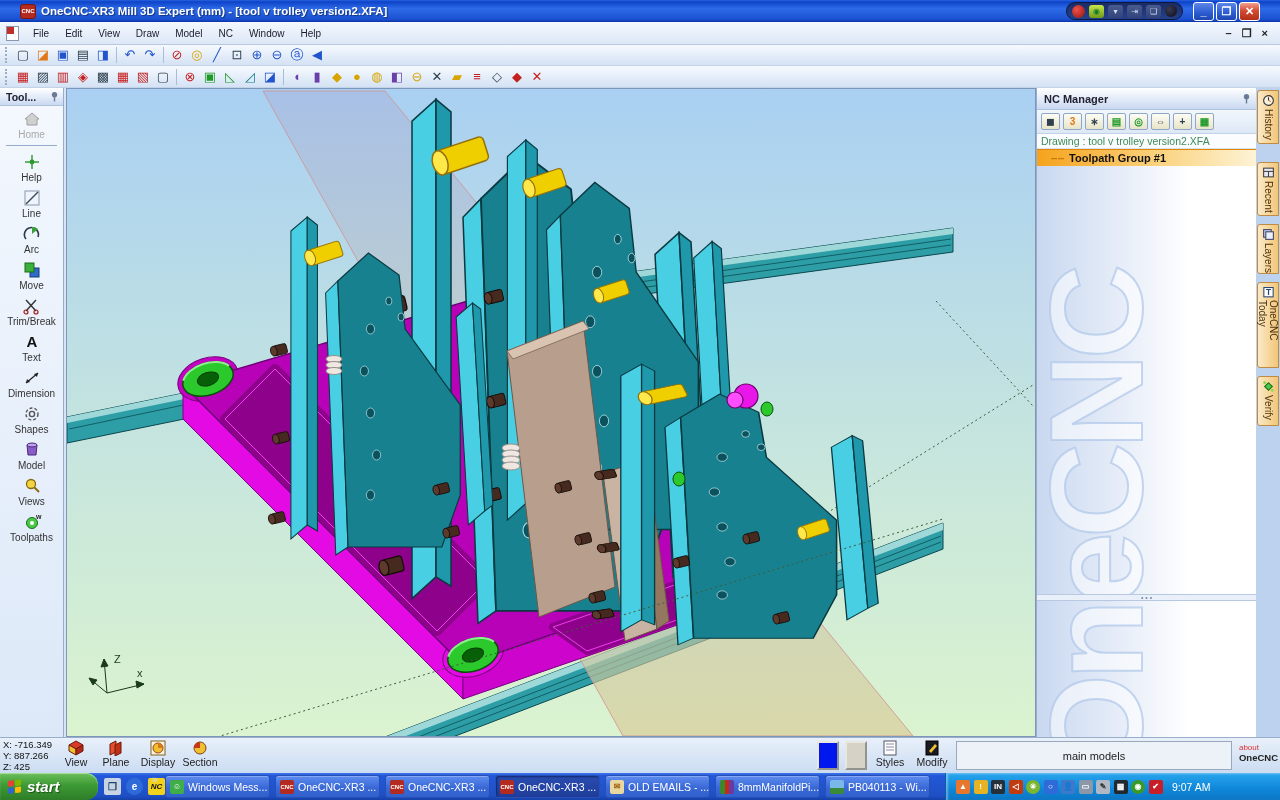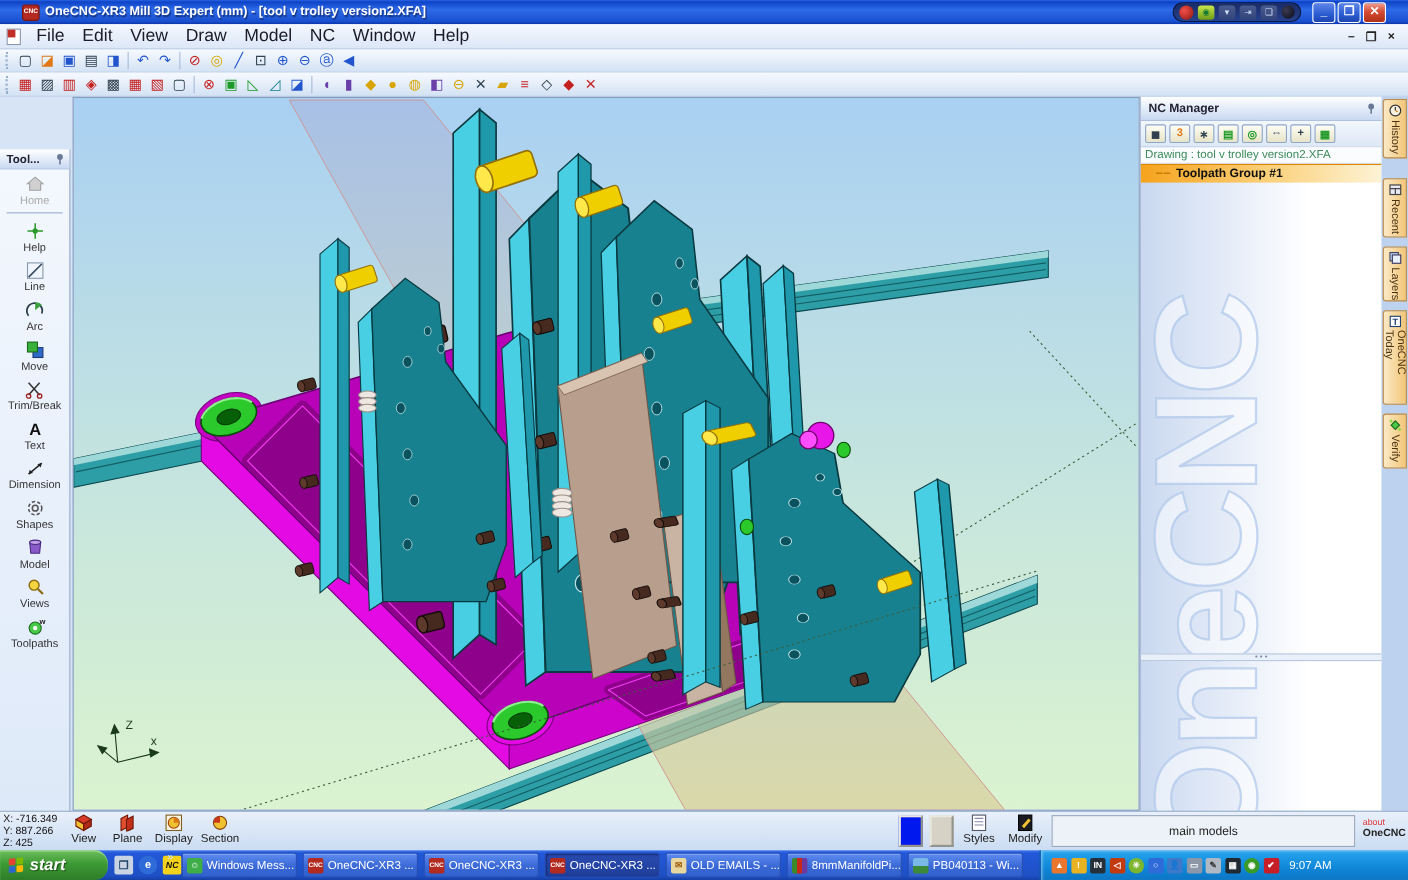--- a/index.html
+++ b/index.html
@@ -25,41 +25,41 @@
     color:#fff; font-size:11px; line-height:16px; text-align:center; margin-left:2px;
     background:linear-gradient(#5E86E8,#2B5BD0 60%,#1E46B0); font-weight:bold;}
   .win-close { background:linear-gradient(#F0A090,#D44B32 45%,#B03018); }
 
   
   .menubar { position:absolute; left:0; top:22px; width:1280px; height:23px;
     background:linear-gradient(#F4F8FE,#DCE7F6); border-bottom:1px solid #B8C8E0;
     display:flex; align-items:center; padding:0 4px; }
   .mdi-icon { width:13px; height:15px; background:#fff; border:1px solid #8898B0; position:relative; margin:0 6px 0 2px;}
   .mdi-icon::before { content:""; position:absolute; left:0; top:0; width:7px; height:7px; background:#C03028; }
-  .menu-item { font-size:16px; color:#1A1A2A; padding:3px 8px; }
+  .menu-item { font-size:10px; color:#1A1A2A; padding:3px 8px; }
   .menubar-right { margin-left:auto; display:flex; gap:10px; padding-right:8px; color:#222; font-size:11px; font-weight:bold;}
   .menubar-right span { cursor:default; }
 
   
   .toolbar { position:absolute; left:0; width:1280px; height:21px;
     background:linear-gradient(#F6FAFF,#D4E2F4); border-bottom:1px solid #C2D2E8;
     display:flex; align-items:center; padding-left:2px; }
   .toolbar1 { top:45px; } .toolbar2 { top:66px; height:22px; }
   .grip { width:5px; height:16px; margin:0 3px; border-left:2px dotted #98AECB; }
   .tbtn { width:20px; height:18px; display:flex; align-items:center; justify-content:center;
     font-size:13px; line-height:18px; border:1px solid transparent; border-radius:2px; }
   .tsep { width:1px; height:16px; background:#A8BCD8; margin:0 3px; }
   .c-dark{color:#30404E;} .c-red{color:#C42020;} .c-green{color:#1E9A28;} .c-blue{color:#2255CC;}
   .c-yellow{color:#D8A400;} .c-purple{color:#6A3FA8;} .c-orange{color:#E07818;} .c-teal{color:#12808A;}
 
   
   .main { position:absolute; left:0; top:88px; width:1280px; height:649px; }
 
   .sidebar { position:absolute; left:0; top:0; width:64px; height:649px;
-    background:linear-gradient(180deg,#F4F8FE,#DCE8F8); border-right:1px solid #9AACCB;margin-top:48px; }
+    background:linear-gradient(180deg,#F4F8FE,#DCE8F8); border-right:1px solid #9AACCB; }
   .sb-header { height:18px; background:linear-gradient(#FFFFFF,#C9D9F2); border-bottom:1px solid #AEC2DE;
     font-size:10.5px; font-weight:bold; color:#223; display:flex; align-items:center; padding:0 3px 0 6px; }
   .sb-header .pin { margin-left:auto; }
   .sb-item { display:flex; flex-direction:column; align-items:center; padding:4px 0 2px; }
   .sb-item svg { width:20px; height:18px; }
   .sb-label { font-size:10px; color:#333; margin-top:1px; }
   .sb-home .sb-label { color:#A8A8A8; }
   .sb-sep { height:1px; background:#9AACCB; margin:3px 6px; }
 
   .viewport { position:absolute; left:66px; top:0; width:970px; height:649px; border:1px solid #7E96B8; }

